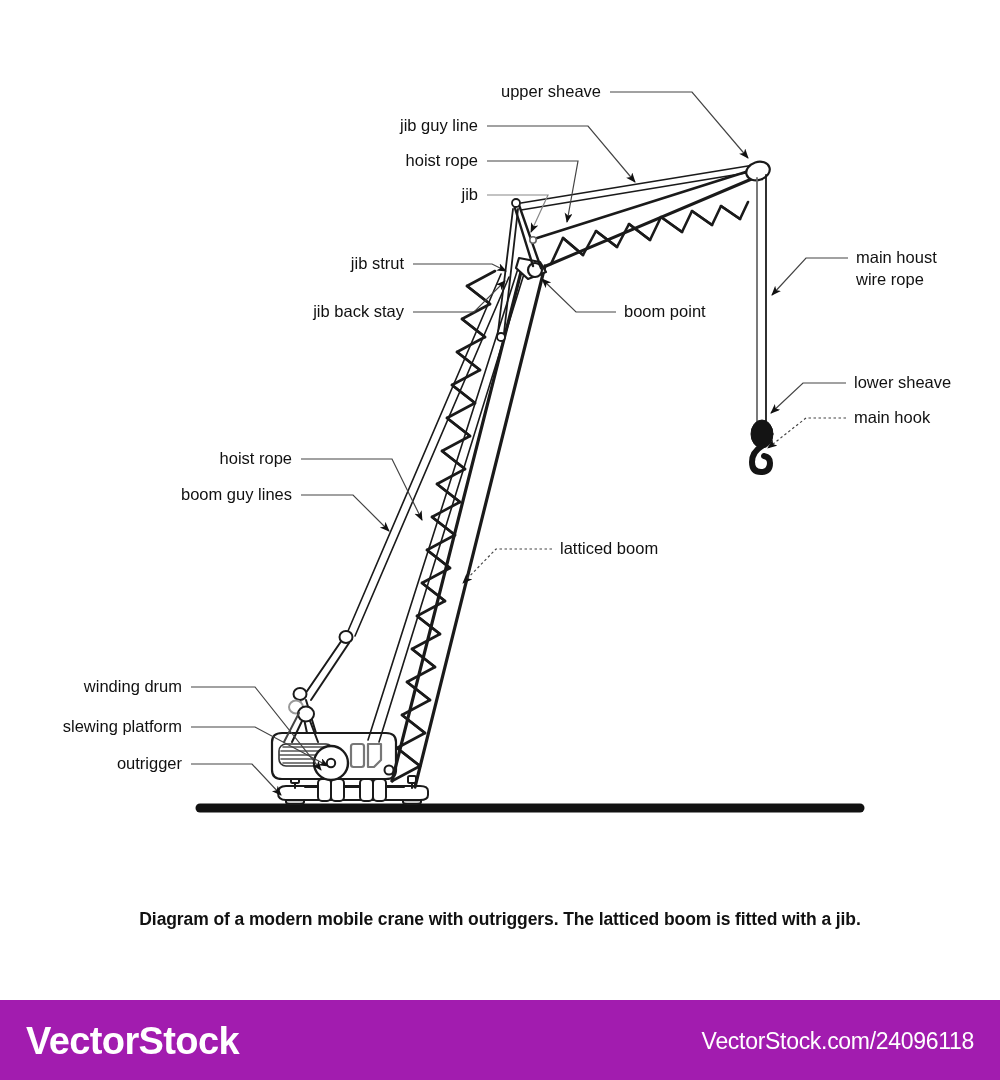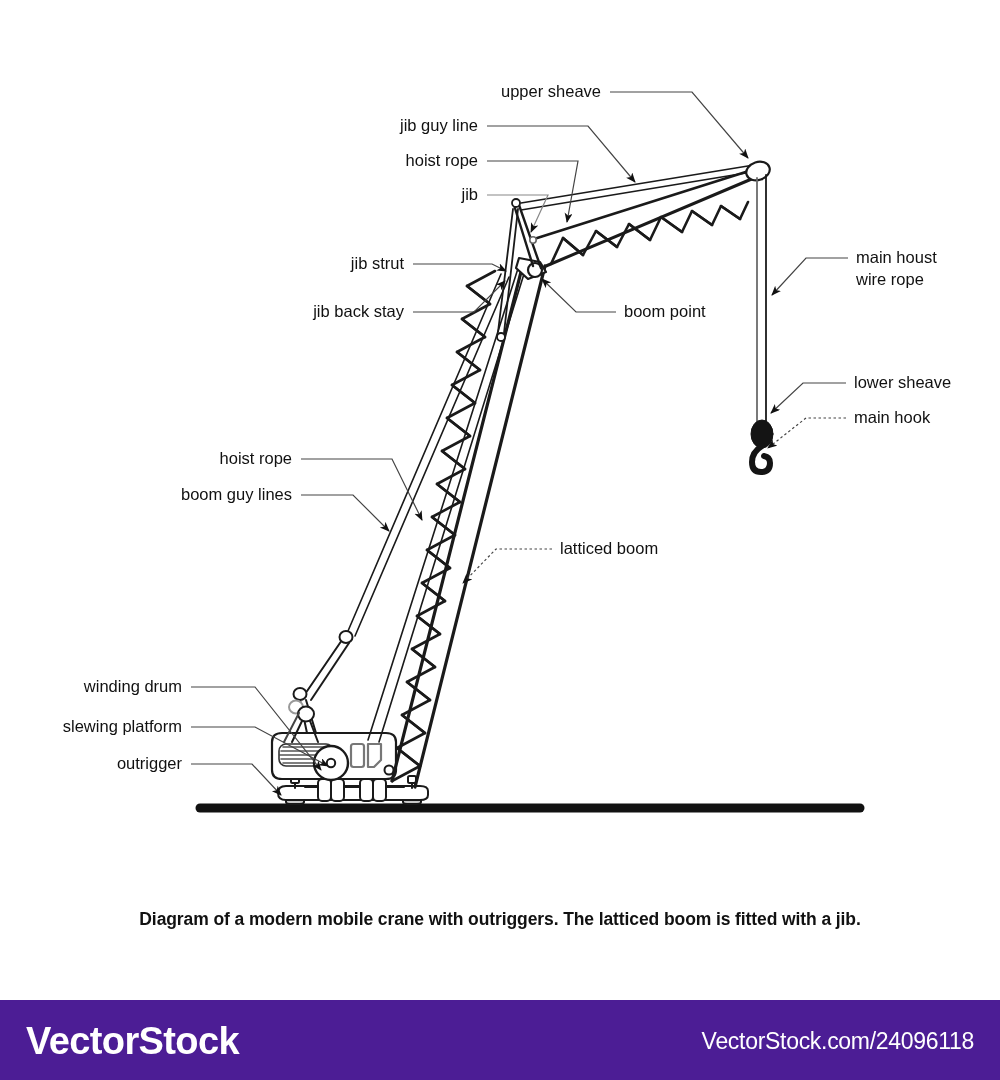--- a/index.html
+++ b/index.html
@@ -40,21 +40,21 @@
     color: #111111;
     letter-spacing: -0.1px;
     margin-top: 41px;
   }
   .footer-bar {
     position: absolute;
     left: 0;
     top: 1000px;
     width: 1000px;
     height: 80px;
-    background: #4c1d95;
+    background: #a21caf;
   }
   .footer-logo {
     position: absolute;
     left: 26px;
     top: 20px;
     font-size: 38px;
     font-weight: bold;
     color: #ffffff;
     letter-spacing: -0.6px;
   }

